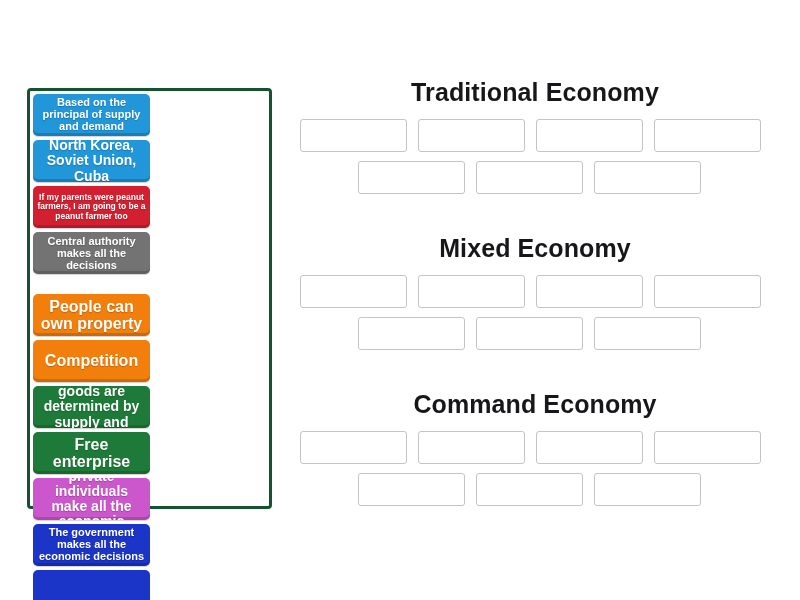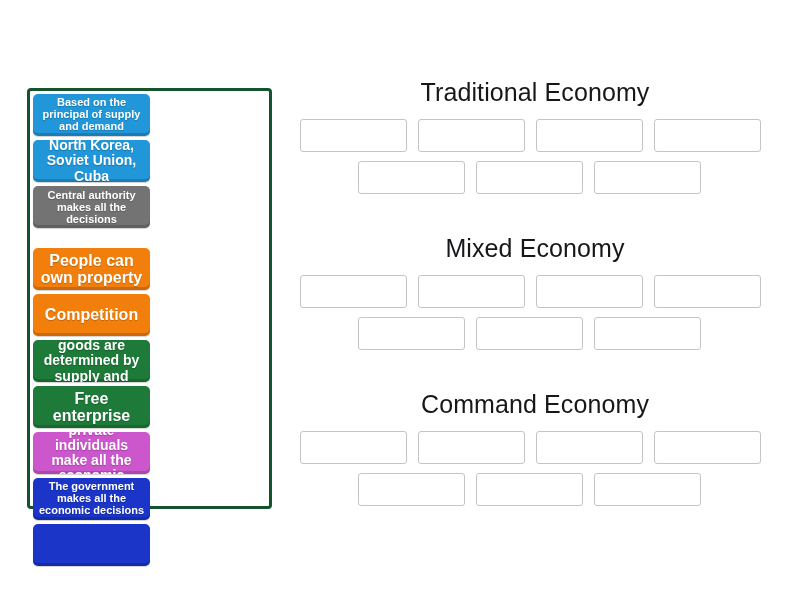--- a/index.html
+++ b/index.html
@@ -71,21 +71,21 @@
     width: 470px;
   }
   #group-0 { top: 78px; }
   #group-1 { top: 234px; }
   #group-2 { top: 390px; }
 
   .group-title {
     font-size: 25px;
     color: #17171a;
     text-align: center;
-    font-weight: normal;
+    font-weight: bold;
     margin: 0 0 12px 0;
     letter-spacing: 0.1px;
     white-space: nowrap;
   }
   .slot-row {
     display: flex;
     gap: 11px;
     margin-bottom: 9px;
   }
   .slot-row.row-2 { padding-left: 58px; }
@@ -101,20 +101,23 @@
 </head>
 <body>
 
 <div id="tile-panel">
   <div id="tile-grid">
       <div class="tile fs-m" style="background: rgb(33, 150, 217);">
         <span class="tile-text">Based on the principal of supply and demand</span>
       </div>
       <div class="tile fs-l" style="background: rgb(33, 150, 217);">
         <span class="tile-text">North Korea, Soviet Union, Cuba</span>
+      </div>
+      <div class="tile fs-xs" style="background: rgb(211, 32, 48);">
+        <span class="tile-text">If my parents were peanut farmers, I am going to be a peanut farmer too</span>
       </div>
       <div class="tile fs-m" style="background: #737373; align-items: flex-end;">
         <span class="tile-text">Central authority makes all the decisions</span>
       </div>
       <div class="tile fs-xl" style="background: rgb(242, 127, 12); margin-top: 16px;">
         <span class="tile-text">People can own property</span>
       </div>
       <div class="tile fs-xl" style="background: rgb(242, 127, 12);">
         <span class="tile-text">Competition</span>
       </div>

